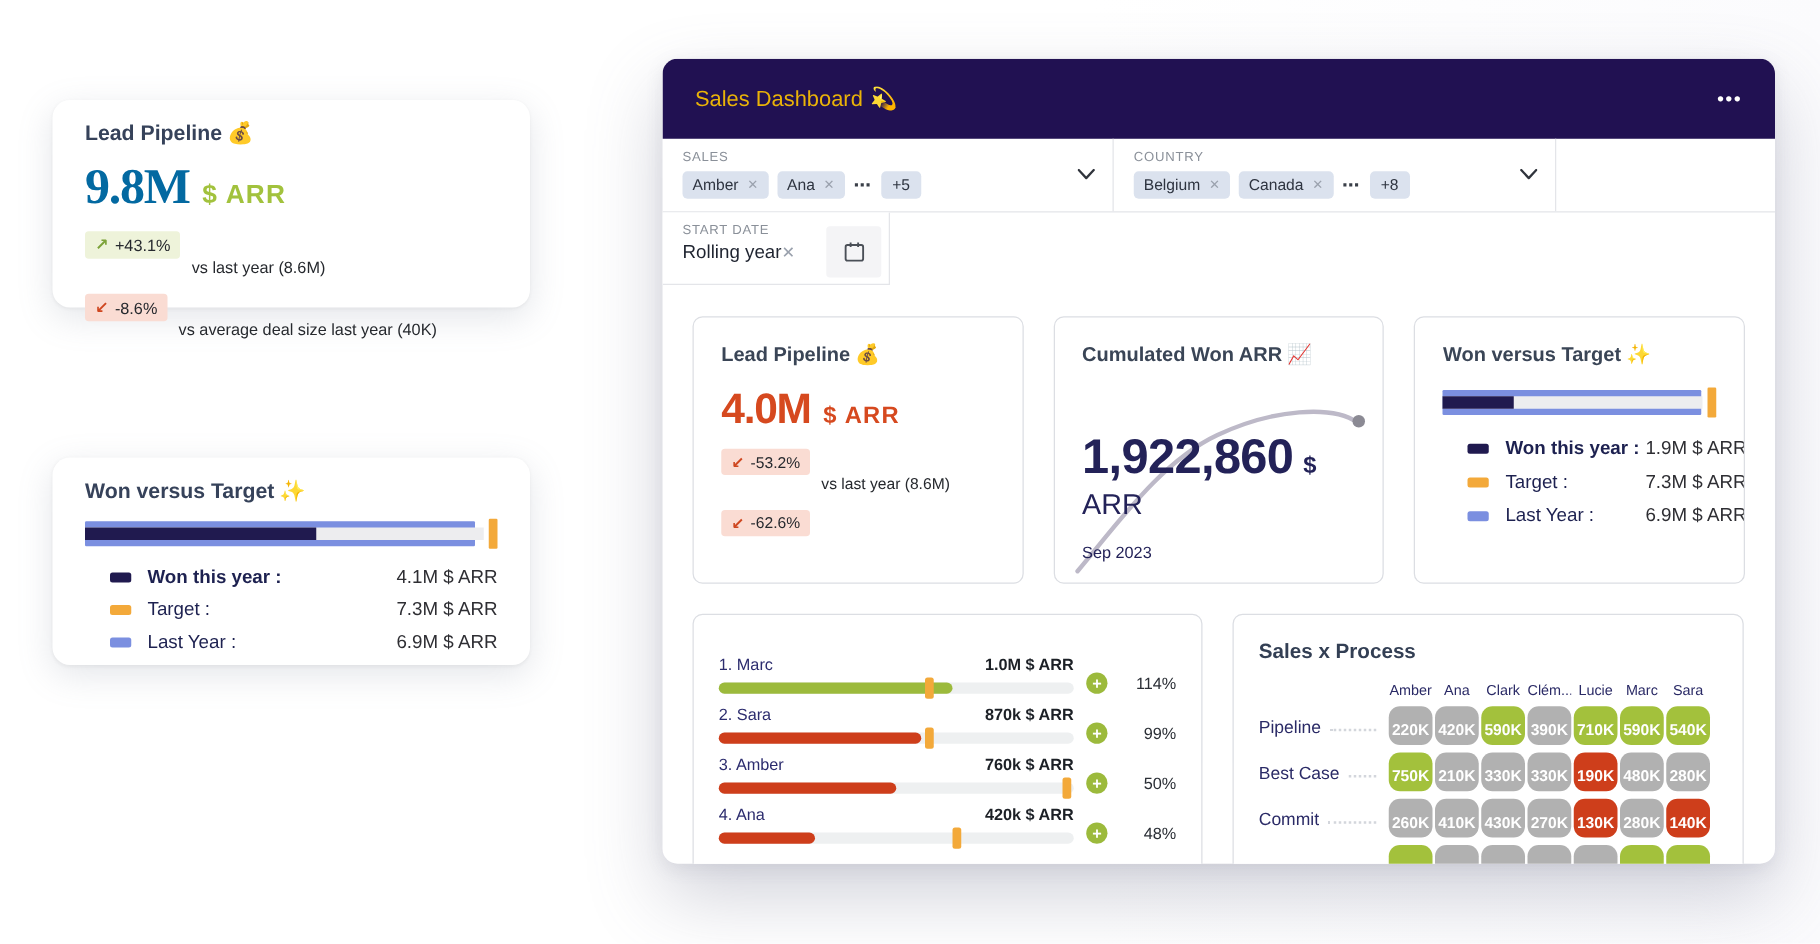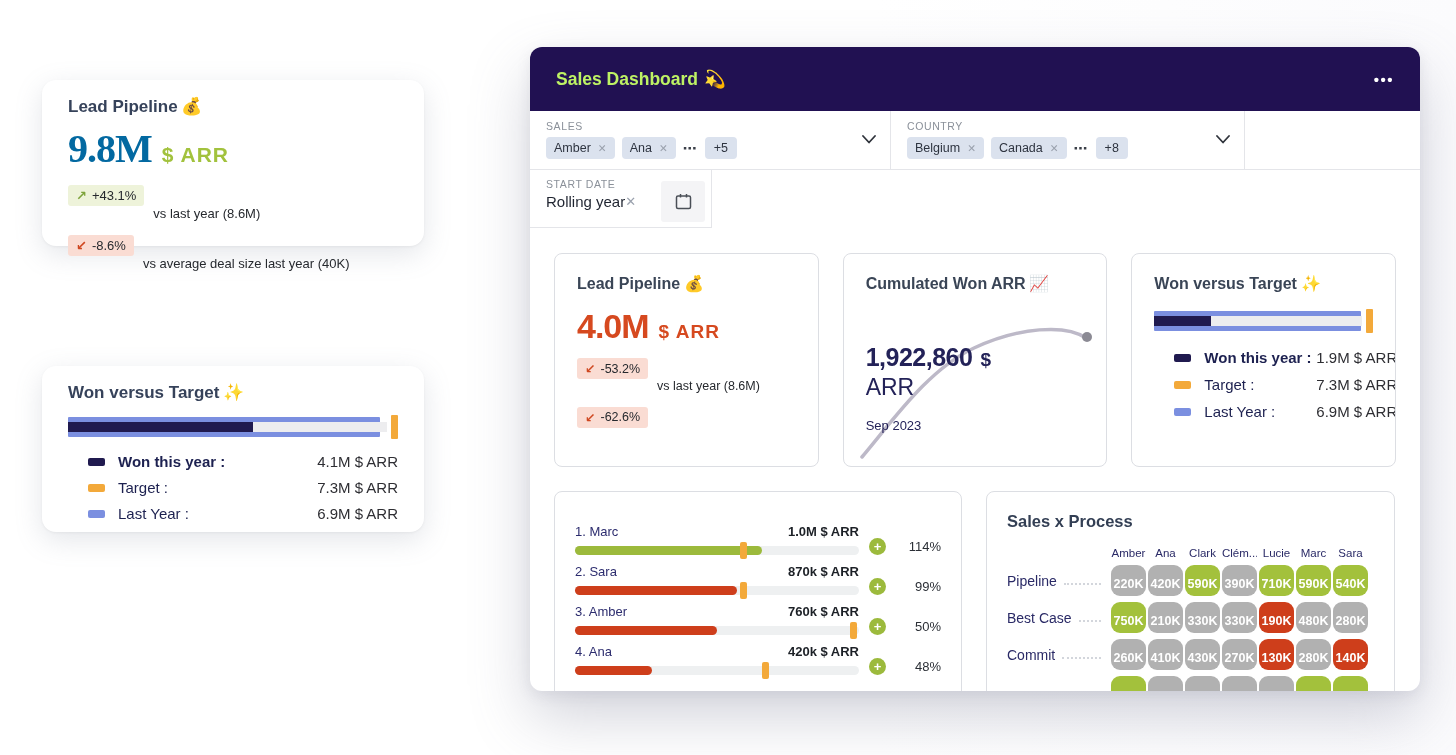--- a/index.html
+++ b/index.html
@@ -54,21 +54,21 @@
   .wvt-mini .leg-label { flex:0 0 112px; }
   .wvt-mini .leg-value { text-align:left; }
 
   
   .dashboard { position:absolute; left:530px; top:47px; width:890px; height:644px; background:#fff;
     border-radius:12px; overflow:hidden;
     box-shadow:0 26px 60px rgba(105,110,135,.30), 0 4px 14px rgba(105,110,135,.12); }
 
   .dash-header { height:64px; background:#211152; display:flex; align-items:center;
     justify-content:space-between; padding:0 26px; }
-  .dash-title { color:#bef264; font-size:17.5px; font-weight:bold; }
+  .dash-title { color:#eab308; font-size:17.5px; font-weight:normal; }
   .dash-title .emoji { margin-left:6px; }
   .dash-menu { color:#fff; font-size:15px; font-weight:bold; letter-spacing:1.5px; cursor:pointer; }
 
   .filter-row { display:flex; height:59px; border-bottom:1px solid #e4e5e9; }
   .fsec { position:relative; padding:9px 16px 0 16px; }
   .fsec-sales { width:360px; }
   .fsec-country { width:355px; border-left:1px solid #e4e5e9; border-right:1px solid #e4e5e9; }
   .flabel { font-size:10.5px; letter-spacing:.6px; color:#8a9099; }
   .fchips { display:flex; align-items:center; gap:7px; margin-top:5px; }
   .chip { display:inline-flex; align-items:center; gap:7px; background:#dbe2ee; border-radius:4px;
@@ -91,21 +91,21 @@
   .row1 { display:flex; gap:24px; }
   .mini-card { width:265px; height:214px; background:#fff; border:1px solid #dcdee3; border-radius:8px;
     padding:20px 22px; position:relative; overflow:hidden; }
   .mini-title { font-size:16px; font-weight:bold; color:#3a4556; position:relative; z-index:1; }
   .mini-title .emoji { font-weight:normal; margin-left:4px; }
 
   .lead-mini .big-line { margin-top:14px; }
   .lead-mini .badge-row { font-size:12.5px; margin-top:12px; }
 
   .cum-num-line { display:flex; align-items:baseline; gap:8px; margin-top:50px; position:relative; z-index:1; }
-  .cum-num { font-size:25px; font-weight:bold; color:#232258; letter-spacing:-0.5px; }
+  .cum-num { font-size:39px; font-weight:bold; color:#232258; letter-spacing:-0.5px; }
   .cum-cur { font-size:19px; font-weight:bold; color:#232258; }
   .cum-arr { font-size:23px; color:#232258; margin-top:2px; position:relative; z-index:1; }
   .cum-date { font-size:13px; color:#232258; margin-top:17px; position:relative; z-index:1; }
   .cum-svg { position:absolute; left:0; top:0; z-index:0; }
 
   .wvt-mini .bullet { margin-top:18px; }
   .wvt-mini .legend { margin-top:18px; }
   .wvt-mini .leg-row { padding-left:20px; margin-top:10px; }
 
   .row2 { display:flex; gap:24px; margin-top:24px; }

